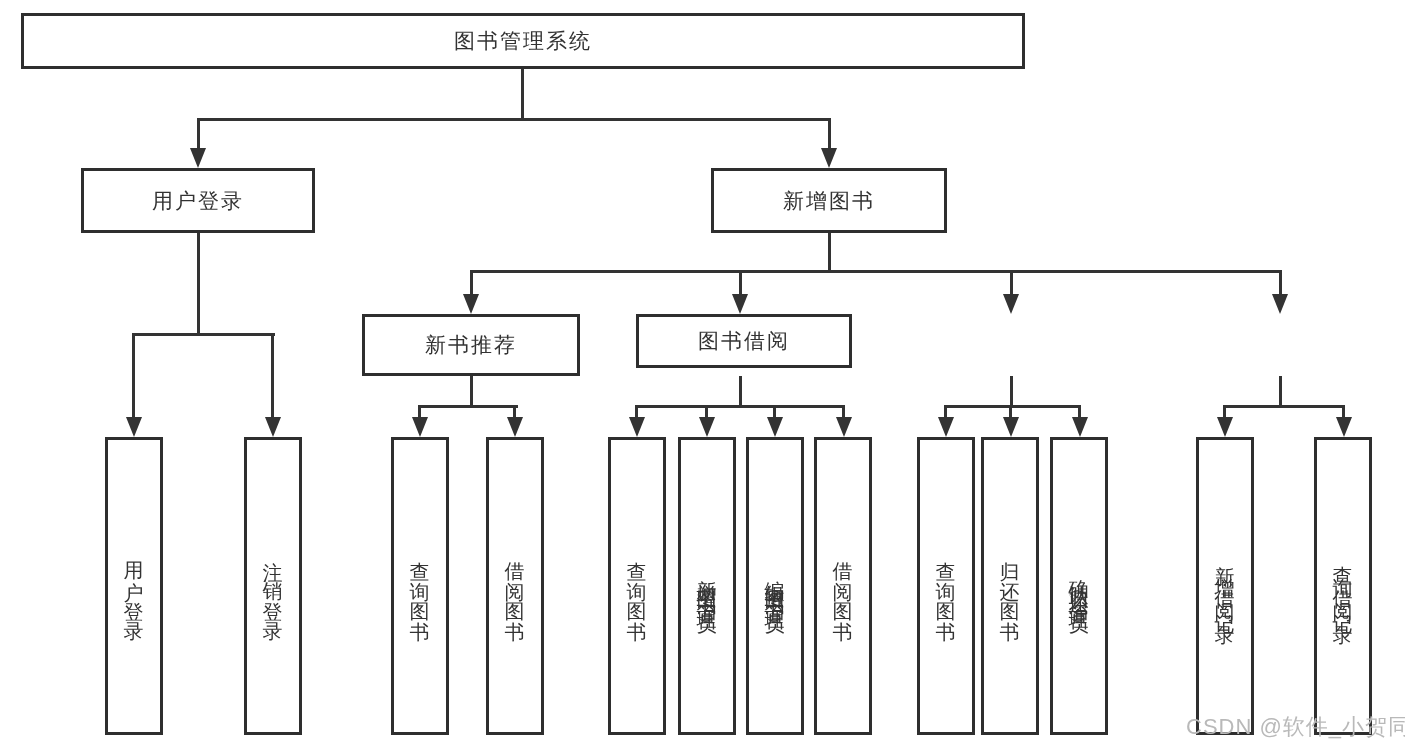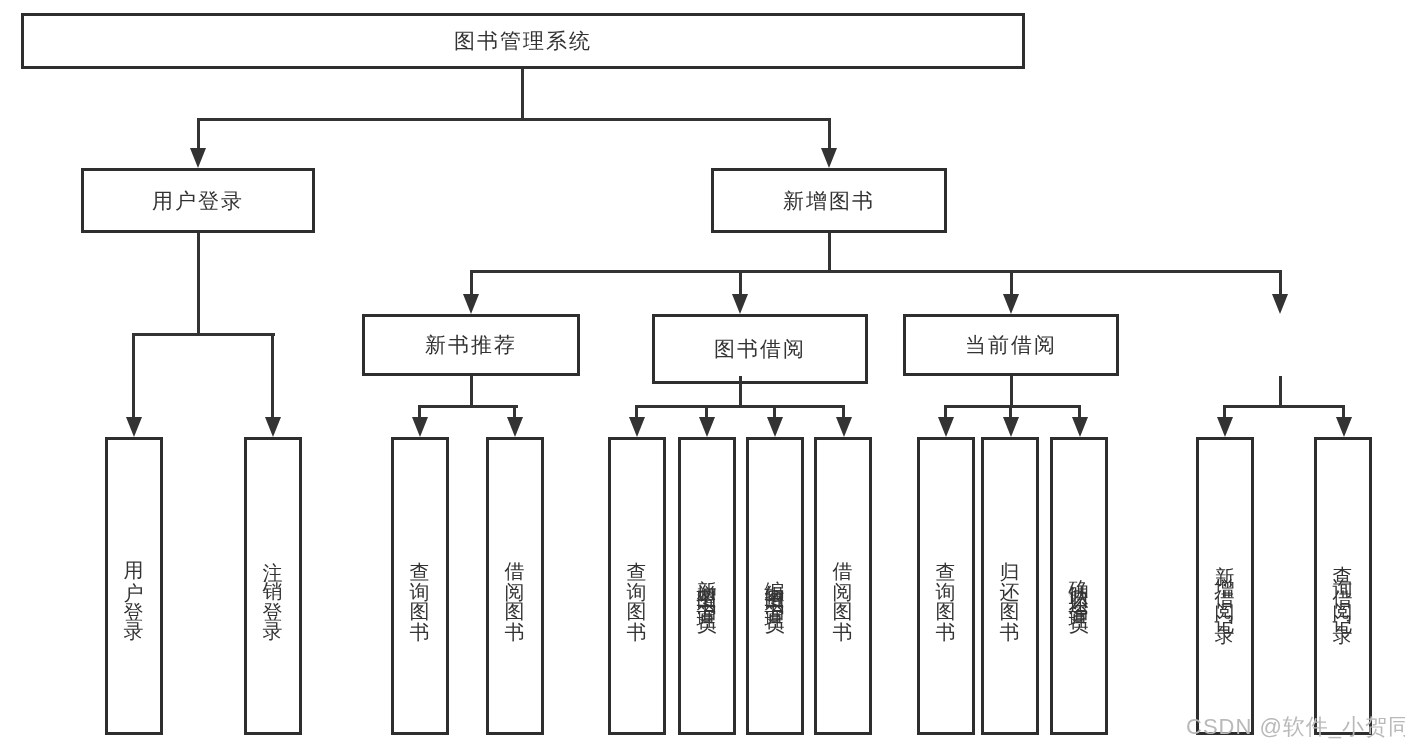--- a/index.html
+++ b/index.html
@@ -63,25 +63,22 @@
   <i class="vl" style="left:739px;top:270px;height:28px;"></i>
   <i class="ar" style="left:732px;top:294px;"></i>
   <i class="vl" style="left:1010px;top:270px;height:28px;"></i>
   <i class="ar" style="left:1003px;top:294px;"></i>
   <i class="vl" style="left:1279px;top:270px;height:28px;"></i>
   <i class="ar" style="left:1272px;top:294px;"></i>
 
   <div class="box hbox" style="left:362px;top:314px;width:218px;height:62px;">
     <span>新书推荐</span>
   </div>
-  <div class="box hbox" style="left:652px;top:314px;width:216px;height:70px;">
+  <div class="box hbox" style="left:636px;top:314px;width:216px;height:54px;">
     <span>图书借阅</span>
-  </div>
-  <div class="box hbox" style="left:903px;top:314px;width:216px;height:62px;">
-    <span>当前借阅</span>
   </div>
 
   <i class="vl" style="left:470px;top:376px;height:32px;"></i>
   <i class="hl" style="left:418px;top:405px;width:100px;"></i>
   <i class="vl" style="left:418px;top:405px;height:16px;"></i>
   <i class="ar" style="left:412px;top:417px;"></i>
   <i class="vl" style="left:513px;top:405px;height:16px;"></i>
   <i class="ar" style="left:507px;top:417px;"></i>
 
   <i class="vl" style="left:739px;top:376px;height:32px;"></i>

